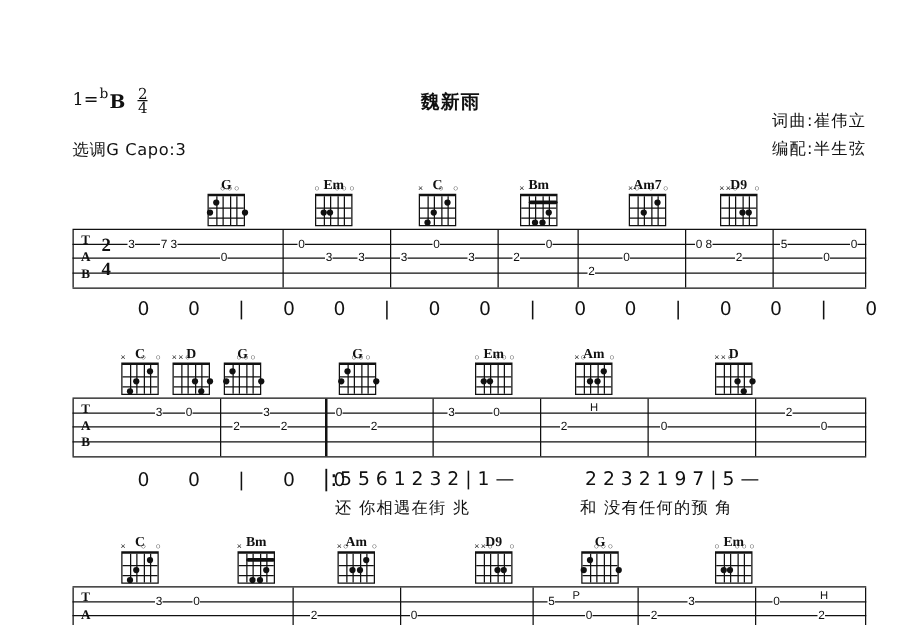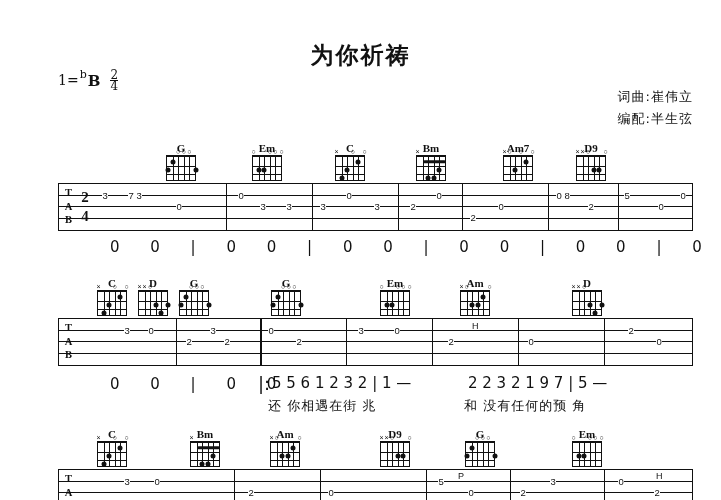--- a/index.html
+++ b/index.html
@@ -115,32 +115,33 @@
   }
   .repeat{
     position:absolute;font-family:"DejaVu Sans", sans-serif;font-size:18px;
   }
 </style>
 </head>
 <body>
 
 <div class="sheet">
 
-  <div class="title">为你祈祷</div>
+  <div class="artist">魏新雨</div>
 
   <div class="key-line">
     <span>1=</span>
     <span class="flat">b</span>
     <span class="bigB">B</span>
     <span class="meter">
       <span class="num">2</span>
       <span class="den">4</span>
     </span>
   </div>
 
+  <div class="capo">选调G  Capo:3</div>
   <div class="credit c1">词曲:崔伟立</div>
   <div class="credit c2">编配:半生弦</div>
 
   <div class="system" style="top:0">
 
     <div class="chordbox" style="left:161px;top:142px">
       <div class="cname">G</div>
       <div class="grid">
         <div class="v" style="left:5.6px"></div>
           <div class="v" style="left:11.2px"></div>

